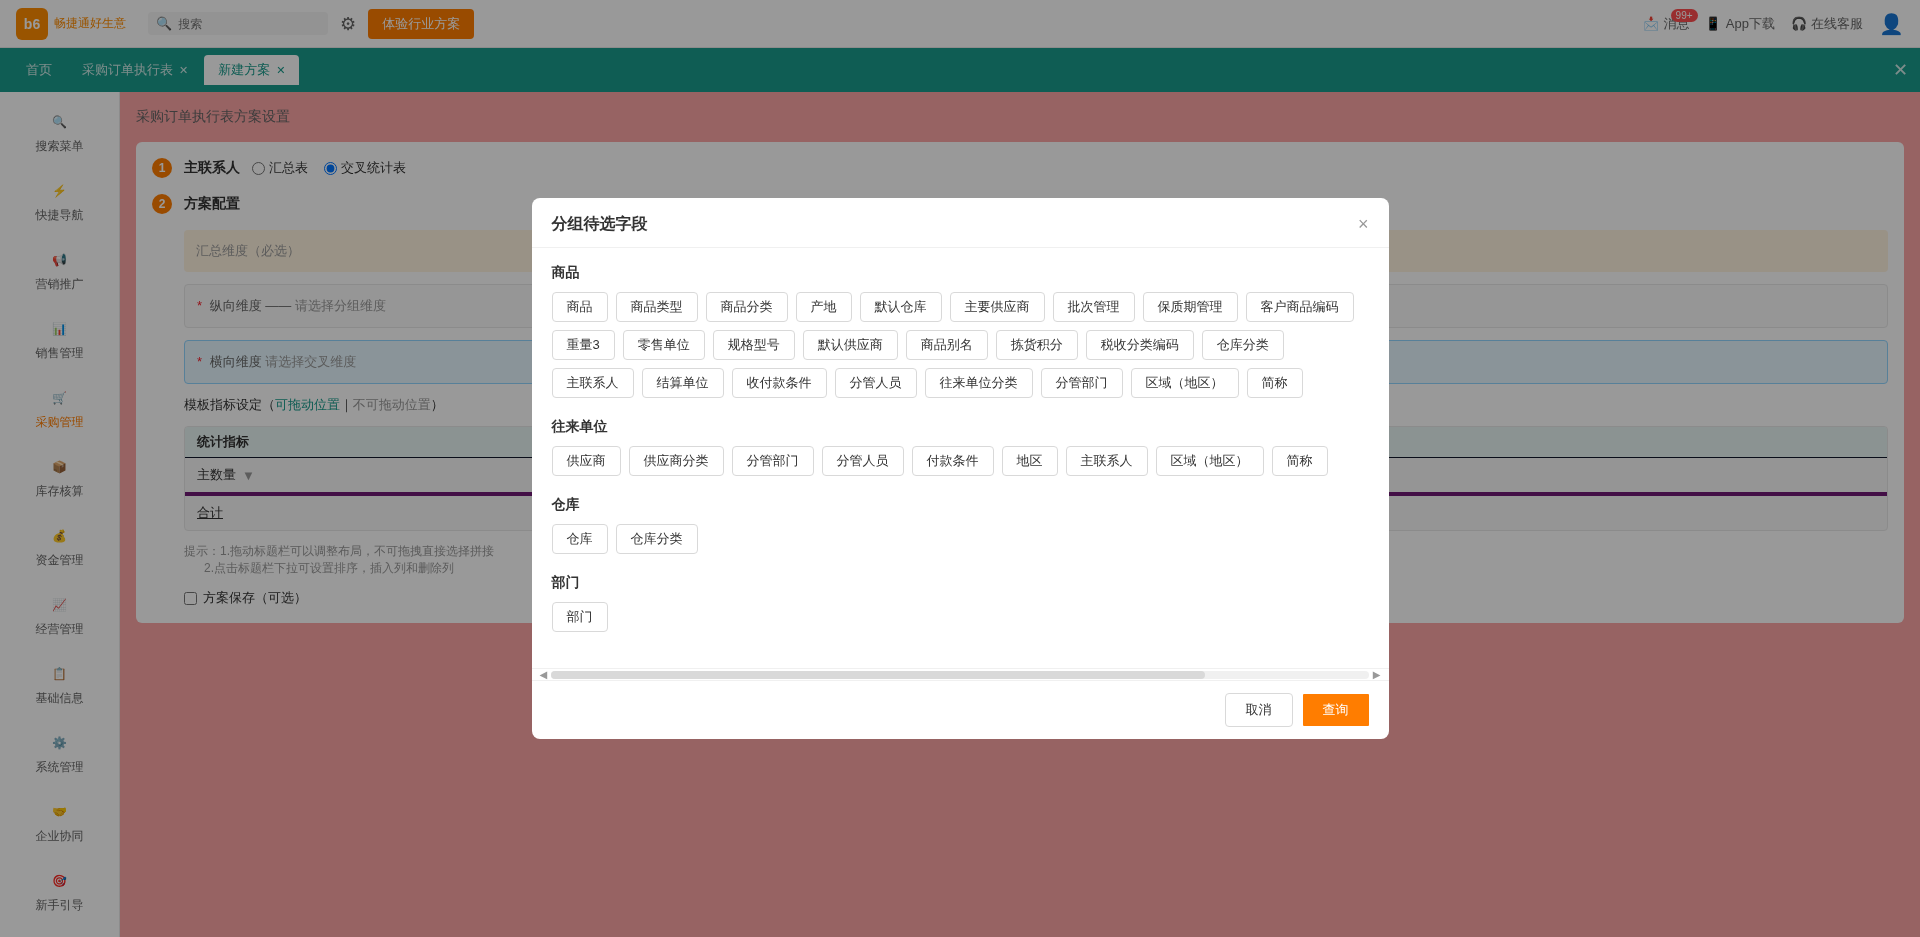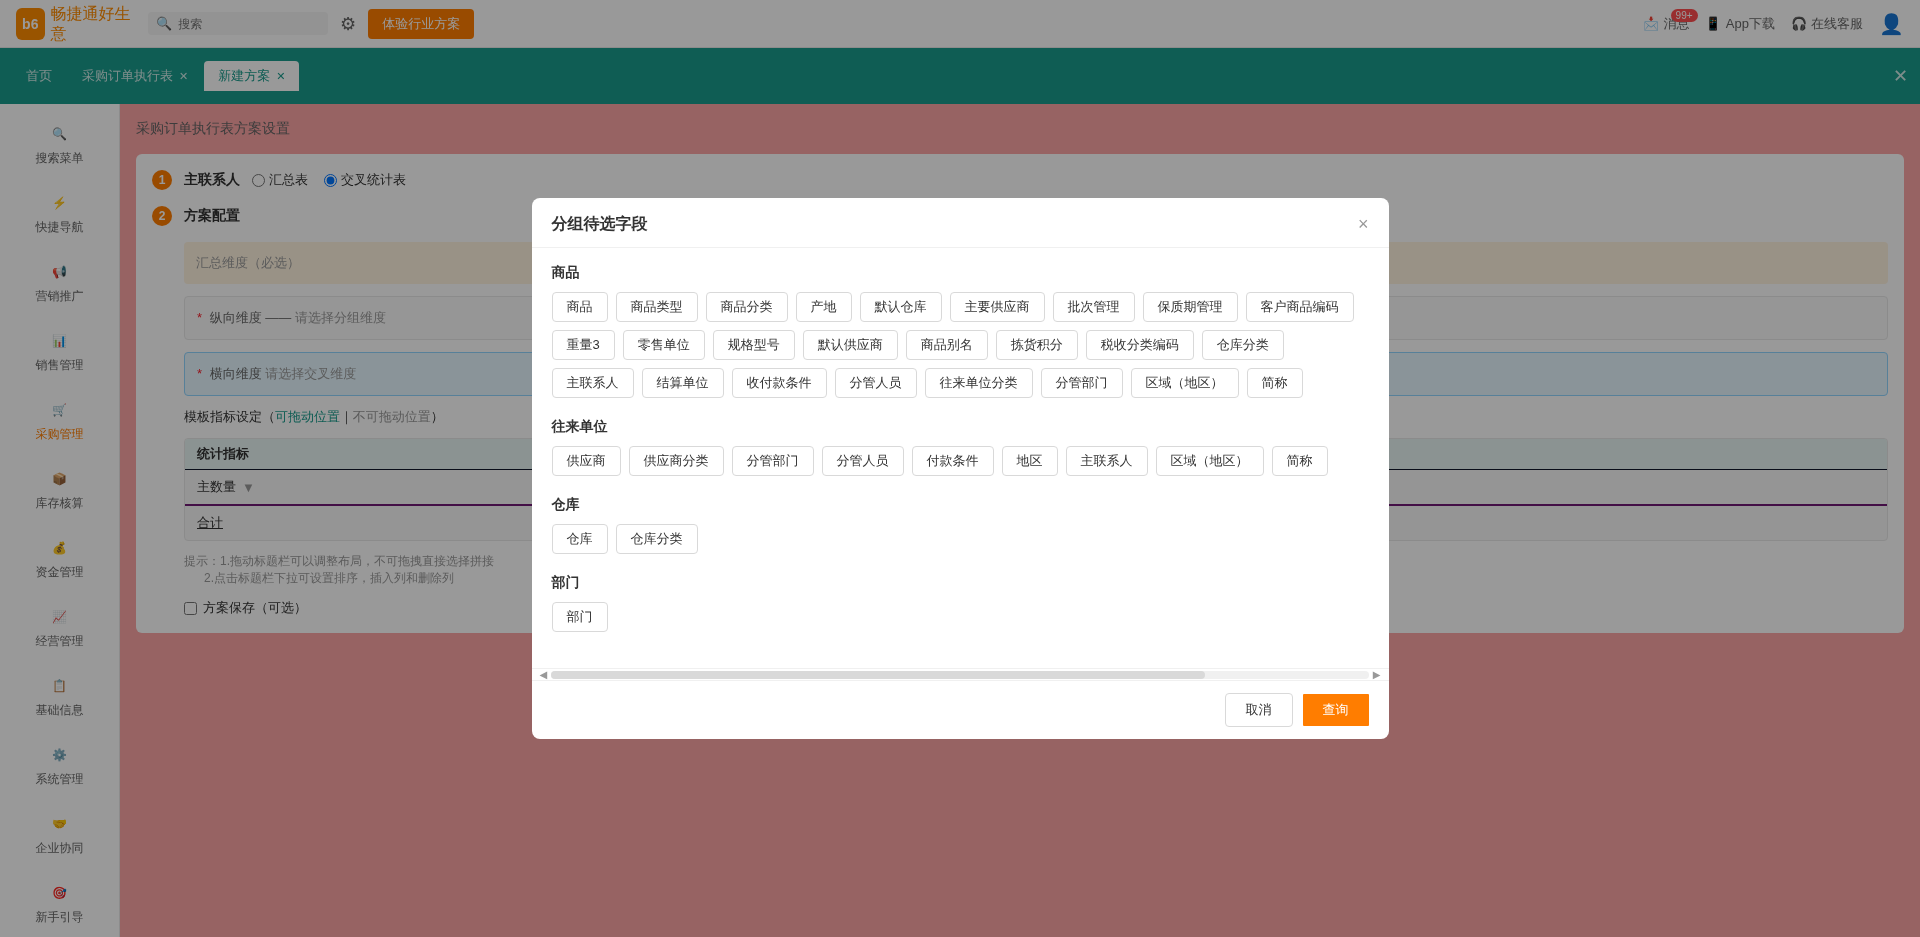--- a/index.html
+++ b/index.html
@@ -11,21 +11,21 @@
     .logo-icon { width: 32px; height: 32px; background: #ff8c00; border-radius: 6px; display: flex; align-items: center; justify-content: center; color: white; font-weight: bold; font-size: 14px; }
     .logo-text { color: #ff8c00; font-size: 13px; line-height: 1.2; }
     .search-box { display: flex; align-items: center; background: #f5f5f5; border-radius: 4px; padding: 4px 8px; width: 180px; gap: 6px; }
     .search-box input { border: none; background: transparent; outline: none; font-size: 12px; width: 130px; }
     .nav-btn { background: #ff7d00; color: white; border: none; border-radius: 4px; padding: 6px 14px; cursor: pointer; font-size: 13px; }
     .top-right { margin-left: auto; display: flex; align-items: center; gap: 16px; font-size: 13px; color: #666; }
     .badge-item { display: flex; align-items: center; gap: 4px; cursor: pointer; position: relative; }
     .badge { background: #ff4d4f; color: white; border-radius: 10px; font-size: 10px; padding: 1px 5px; position: absolute; top: -6px; right: -8px; }
 
     
-    .tab-bar { display: flex; align-items: center; height: 56px; background: #1a9b8c; padding: 0 12px; gap: 2px; }
+    .tab-bar { display: flex; align-items: center; height: 44px; background: #1a9b8c; padding: 0 12px; gap: 2px; }
     .tab { display: flex; align-items: center; gap: 6px; padding: 6px 14px; border-radius: 4px 4px 0 0; font-size: 13px; cursor: pointer; color: rgba(255,255,255,0.8); }
     .tab.active { background: #fff; color: #1a9b8c; }
     .tab .close { font-size: 11px; cursor: pointer; }
     .tab-close-all { margin-left: auto; color: white; font-size: 18px; cursor: pointer; opacity: 0.8; }
 
     
     .main-layout { display: flex; height: calc(937px - 48px - 40px); }
 
     
     .sidebar { width: 120px; background: #fff; border-right: 1px solid #e8e8e8; display: flex; flex-direction: column; align-items: center; padding-top: 8px; gap: 4px; overflow-y: auto; }
@@ -70,21 +70,21 @@
   </style>
 </head>
 <body>
 
 <div class="top-nav">
   <div class="logo">
     <div class="logo-icon">
       <span>b6</span>
     </div>
     <div class="logo-text">
-      <div style="font-size:16px;color:#ff8c00;">畅捷通好生意</div>
+      <div style="font-size:12px;color:#ff8c00;">畅捷通好生意</div>
     </div>
   </div>
   <div class="search-box">
     <span style="color:#999;">🔍</span>
     <input type="text" placeholder="搜索" style="">
   </div>
   <span style="color:#666;font-size:18px;cursor:pointer;">⚙</span>
   <button class="nav-btn">体验行业方案</button>
   <div class="top-right">
     <div class="badge-item">
@@ -218,21 +218,21 @@
       </div>
       <div style="margin-left:32px;background:#f9f9f9;border-radius:4px;border:1px solid #e8e8e8;margin-bottom:12px;overflow:hidden;">
         <div style="background:#e8f5f3;padding:6px 12px;font-size:13px;color:#333;font-weight:bold;">统计指标</div>
         <div style="display:flex;border-top:1px solid #0f172a;">
           <div style="flex:1;padding:8px 12px;border-right:1px solid #e8e8e8;display:flex;align-items:center;gap:6px;">
             <span>主数量</span>
             <span style="cursor:pointer;color:#999;">▼</span>
           </div>
           <div style="flex:1;padding:8px 12px;">金额</div>
         </div>
-        <div style="display:flex;border-top:2px solid #701a75;text-decoration:underline;">
+        <div style="display:flex;border-top:4px solid #701a75;text-decoration:underline;">
           <div style="flex:1;padding:8px 12px;border-right:1px solid #e8e8e8;">合计</div>
           <div style="flex:1;padding:8px 12px;">合计</div>
         </div>
       </div>
       <div style="margin-left:32px;font-size:12px;color:#999;margin-bottom:8px;">
         提示：1.拖动标题栏可以调整布局，不可拖拽直接选择拼接<br>
         &nbsp;&nbsp;&nbsp;&nbsp;&nbsp;&nbsp;2.点击标题栏下拉可设置排序，插入列和删除列
       </div>
       <div style="margin-left:32px;margin-top:12px;">
         <label style="display:flex;align-items:center;gap:6px;cursor:pointer;">

